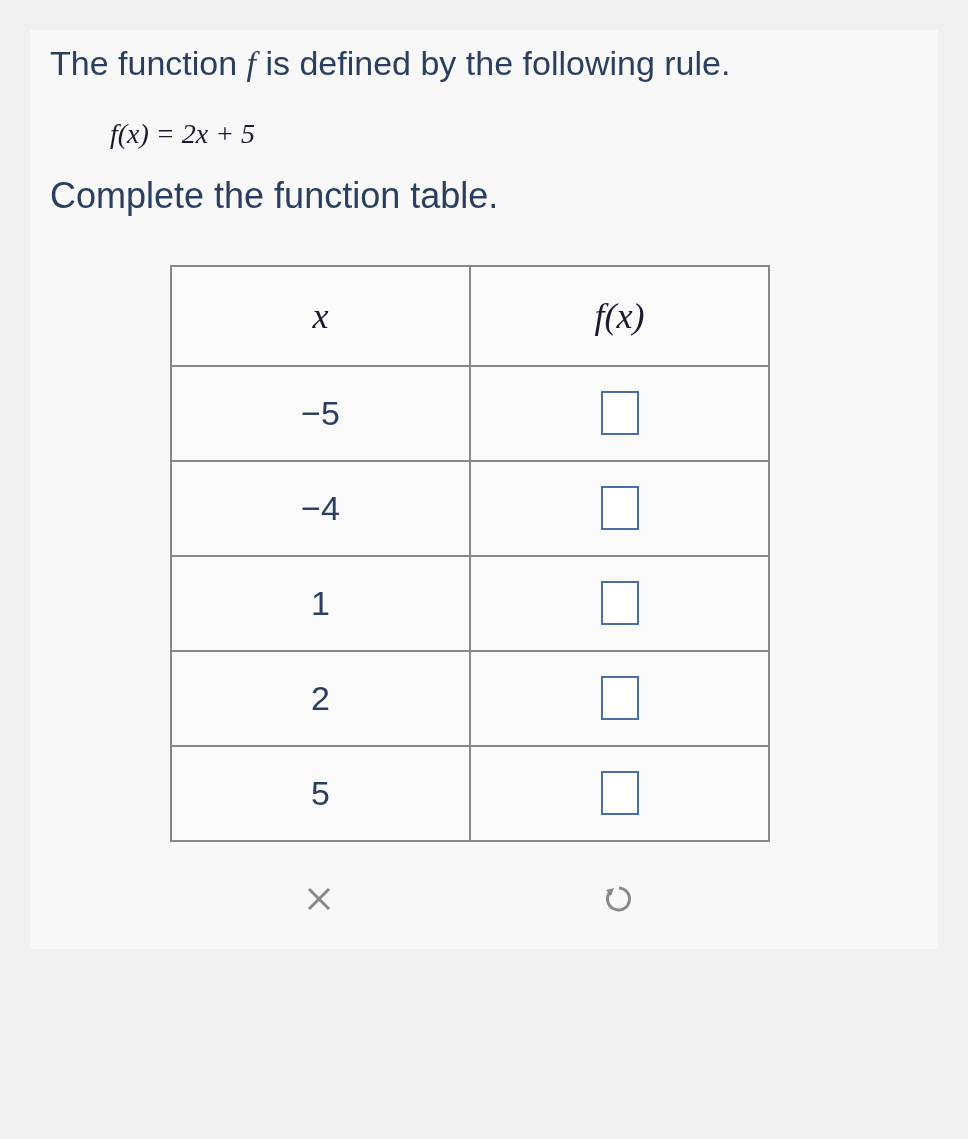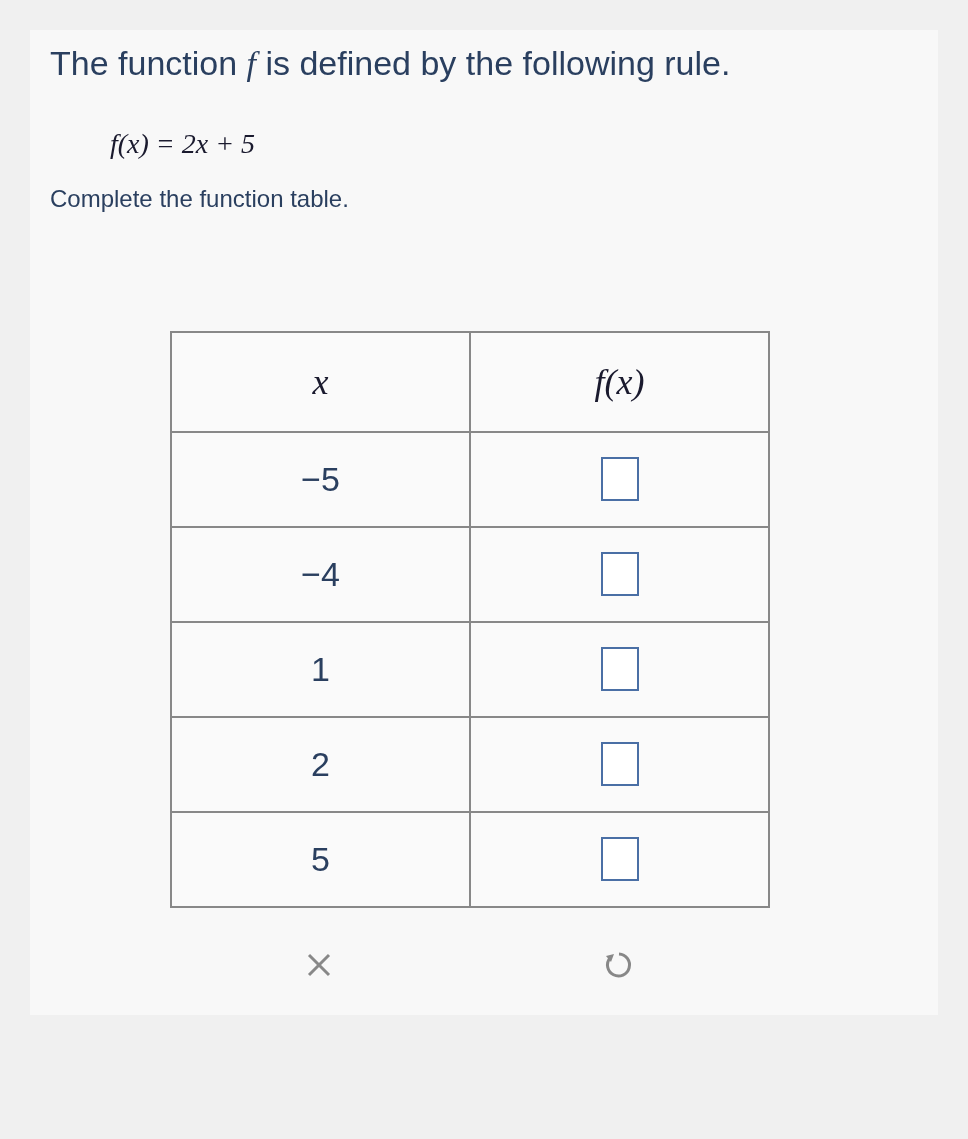--- a/index.html
+++ b/index.html
@@ -15,38 +15,38 @@
       padding: 30px;
       color: #2a3f5f;
     }
     .content-area {
       background: #f8f8f8;
       padding: 10px 20px;
     }
     .problem-text {
       font-size: 34px;
       color: #2a3f5f;
-      margin-bottom: 40px;
+      margin-bottom: 30px;
       line-height: 1.4;
     }
     .italic-f {
       font-style: italic;
       font-family: 'Times New Roman', serif;
     }
     .equation {
       font-size: 28px;
       font-family: 'Times New Roman', serif;
       font-style: italic;
       color: #1a1a2e;
       margin: 25px 0 25px 60px;
     }
     .instruction {
-      font-size: 24px;
+      font-size: 36px;
       color: #2a3f5f;
-      margin-bottom: 118px;
+      margin-bottom: 48px;
     }
     .table-container {
       margin-left: 120px;
       width: 600px;
     }
     table {
       border-collapse: collapse;
       width: 100%;
       background: #fafafa;
     }

